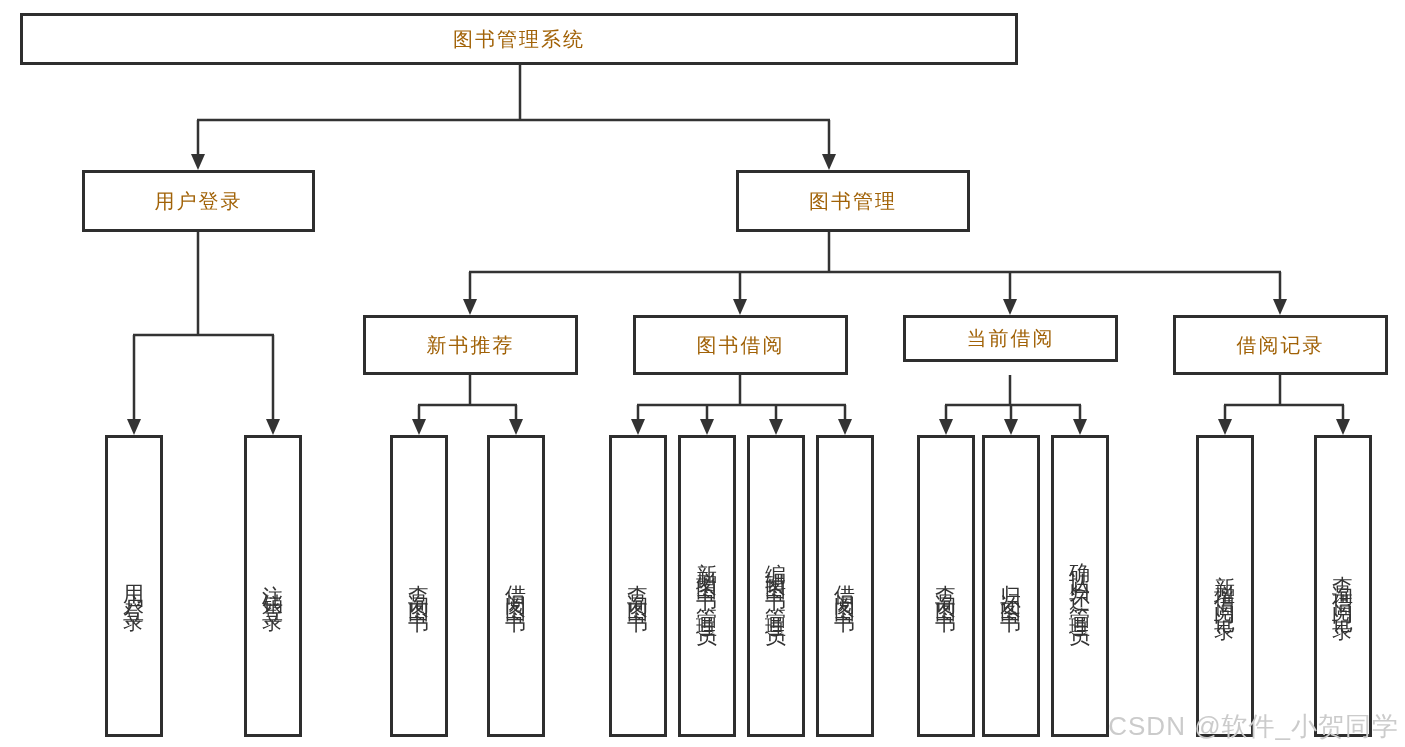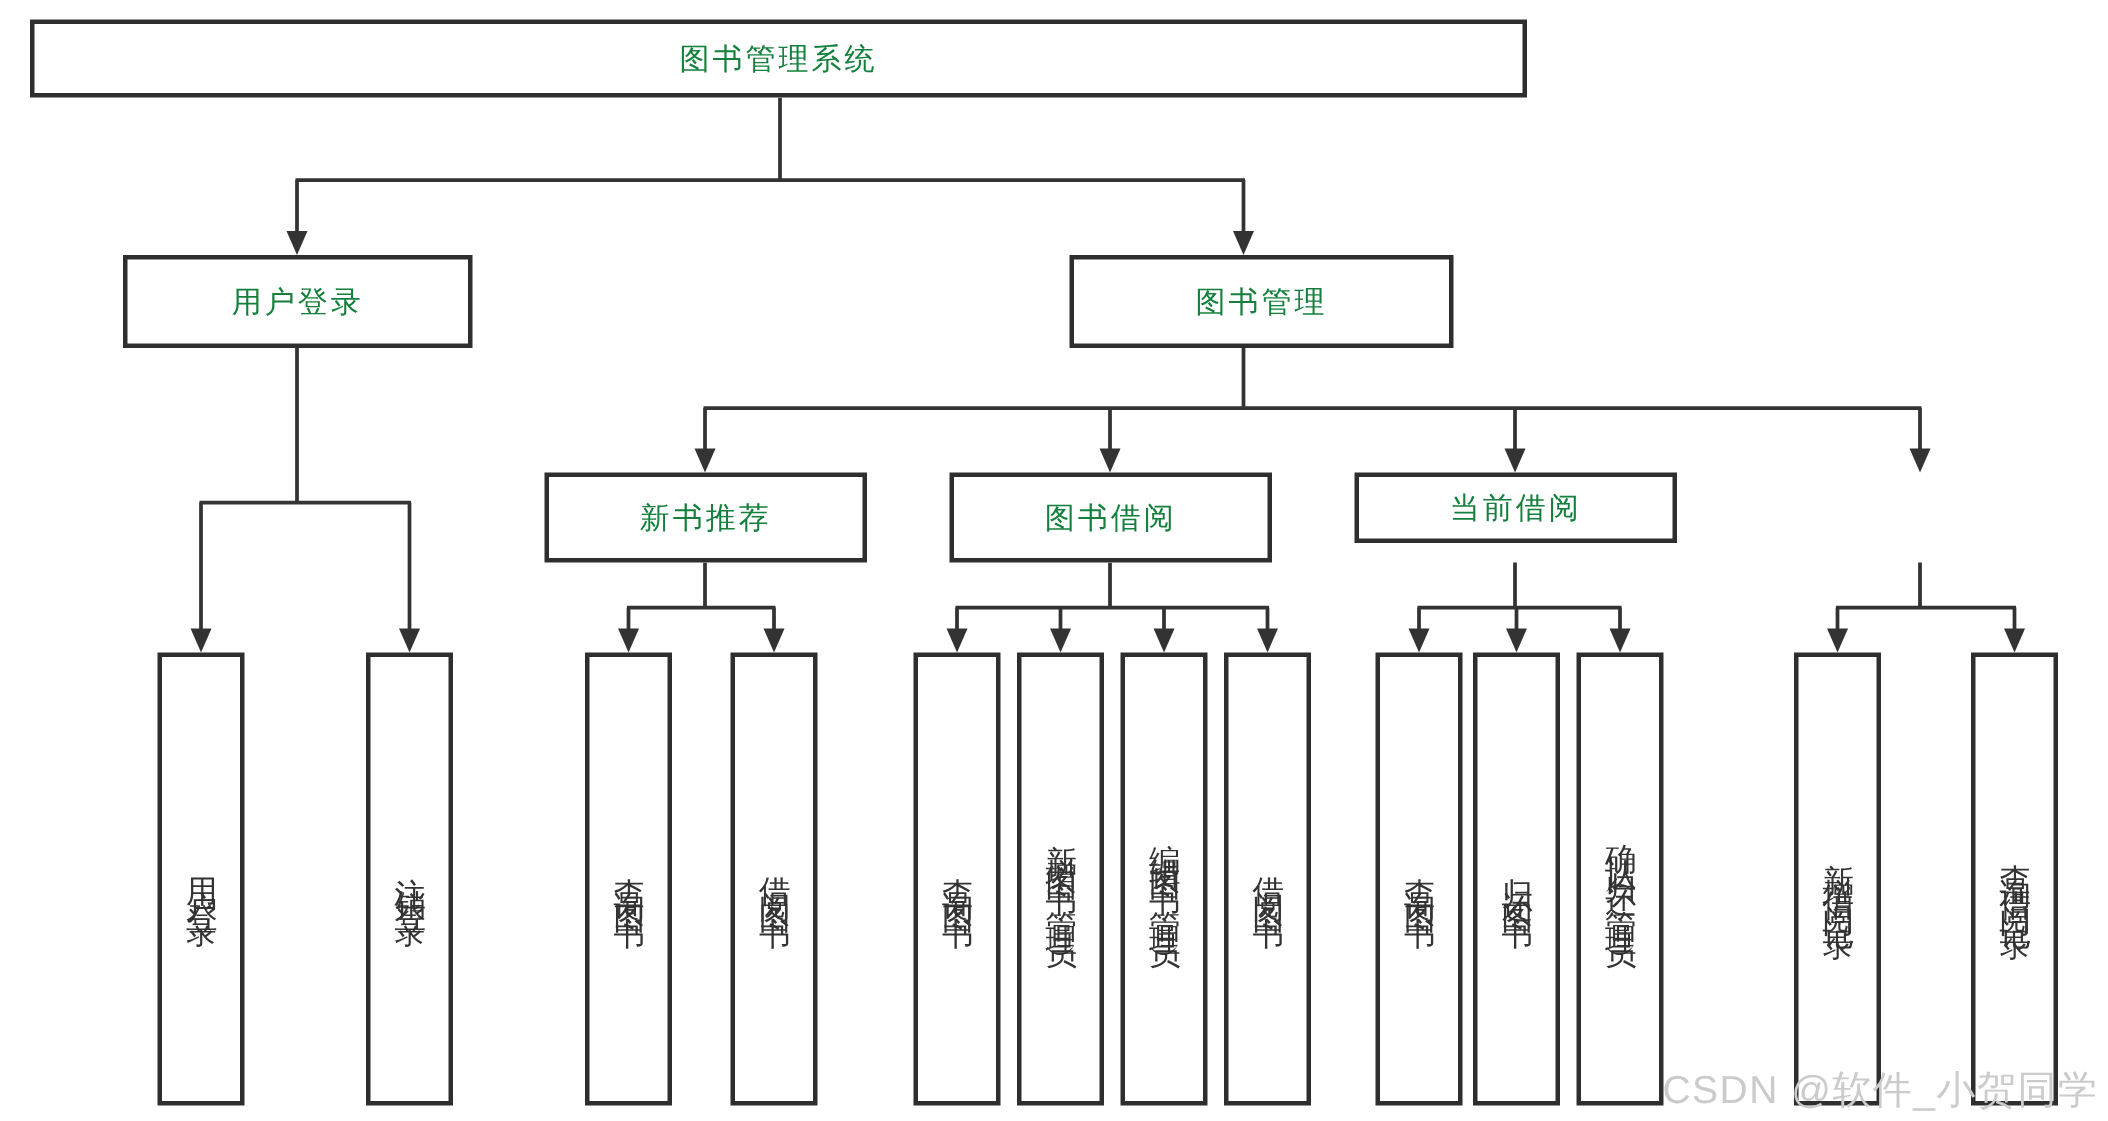--- a/index.html
+++ b/index.html
@@ -21,21 +21,21 @@
   .box {
     position: absolute;
     box-sizing: border-box;
     border: 3px solid #2e2e2e;
     background: #ffffff;
     display: flex;
     align-items: center;
     justify-content: center;
     font-size: 20px;
     letter-spacing: 2px;
-    color: #15803d;
+    color: #a16207;
     z-index: 2;
   }
   .leaf {
     position: absolute;
     box-sizing: border-box;
     border: 3px solid #2e2e2e;
     background: #ffffff;
     width: 58px;
     height: 302px;
     top: 435px;
@@ -113,32 +113,35 @@
     </g>
   </svg>
 
   <div class="box" style="left:20px; top:13px; width:998px; height:52px;">
     <span>图书管理系统</span>
   </div>
 
   <div class="box" style="left:82px; top:170px; width:233px; height:62px;">
     <span>用户登录</span>
   </div>
-  <div class="box" style="left:713px; top:170px; width:256px; height:62px;">
+  <div class="box" style="left:736px; top:170px; width:234px; height:62px;">
     <span>图书管理</span>
   </div>
 
   <div class="box" style="left:633px; top:315px; width:215px; height:60px;">
     <span>图书借阅</span>
   </div>
   <div class="box" style="left:363px; top:315px; width:215px; height:60px;">
     <span>新书推荐</span>
   </div>
   <div class="box" style="left:903px; top:315px; width:215px; height:47px;">
     <span>当前借阅</span>
+  </div>
+  <div class="box" style="left:1173px; top:315px; width:215px; height:60px;">
+    <span>借阅记录</span>
   </div>
 
   <div class="leaf" style="left:105px;">
     <span class="vtext">用户登录</span>
   </div>
   <div class="leaf" style="left:244px;">
     <span class="vtext">注销登录</span>
   </div>
 
   <div class="leaf" style="left:390px;">

